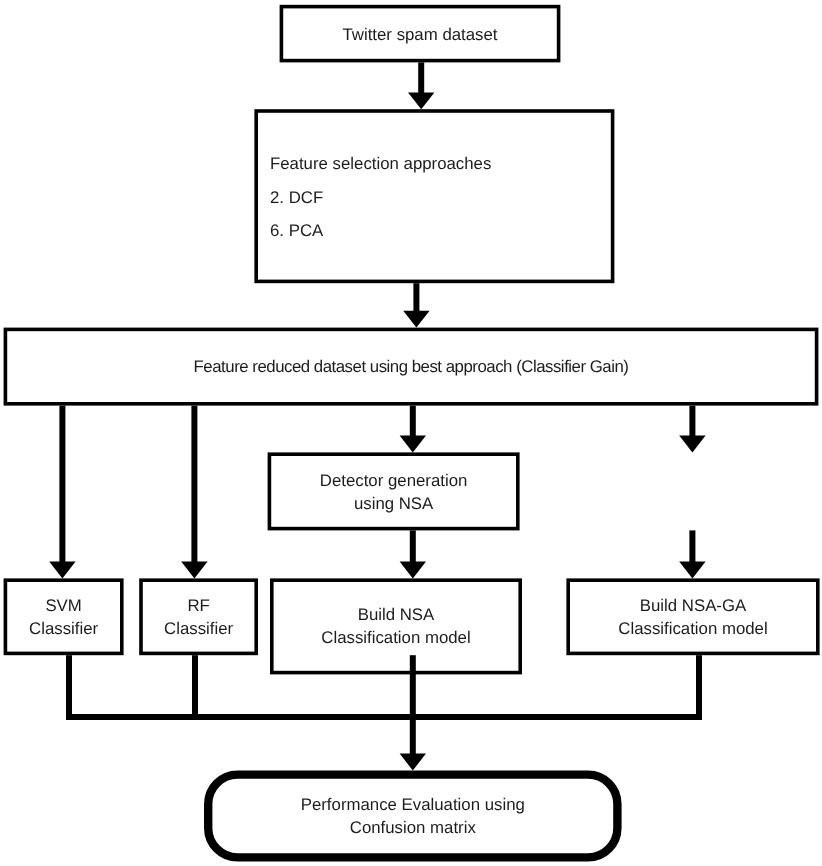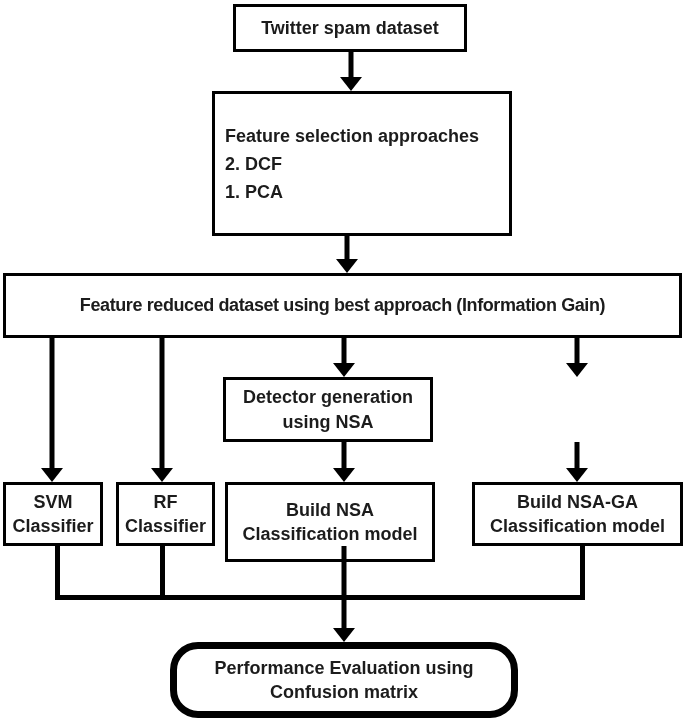--- a/index.html
+++ b/index.html
@@ -19,22 +19,22 @@
   }
   .node{
     position:absolute;
     box-sizing:border-box;
     background:var(--fill);
     border:3px solid var(--line);
     display:flex;
     align-items:center;
     justify-content:center;
     text-align:center;
-    font-weight:bold;
-    font-size:18px;
+    font-weight:normal;
+    font-size:14px;
     line-height:1.35;
     white-space:pre-line;
   }
   .node.list{
     flex-direction:column;
     align-items:flex-start;
     justify-content:center;
     text-align:left;
     padding:2px 10px;
     line-height:28px;
@@ -85,24 +85,24 @@
 </head>
 <body>
 
 <div class="canvas">
 
   <div class="node" style="left:233px;top:4px;width:234px;height:48px;">Twitter spam dataset</div>
 
   <div class="node list" style="left:212px;top:91px;width:300px;height:145px;">
     <div>Feature selection approaches</div>
     <div>2. DCF</div>
-    <div>1. PCA</div>
+    <div>6. PCA</div>
   </div>
 
-  <div class="node wide" style="left:3px;top:273px;width:679px;height:65px;">Feature reduced dataset using best approach (Information Gain)</div>
+  <div class="node wide" style="left:3px;top:273px;width:679px;height:65px;">Feature reduced dataset using best approach (Classifier Gain)</div>
 
   <div class="node" style="left:223px;top:377px;width:210px;height:65px;">Detector generation
 using NSA</div>
 
 
   <div class="node" style="left:3px;top:482px;width:100px;height:64px;">SVM
 Classifier</div>
 
   <div class="node" style="left:116px;top:482px;width:99px;height:64px;">RF
 Classifier</div>

